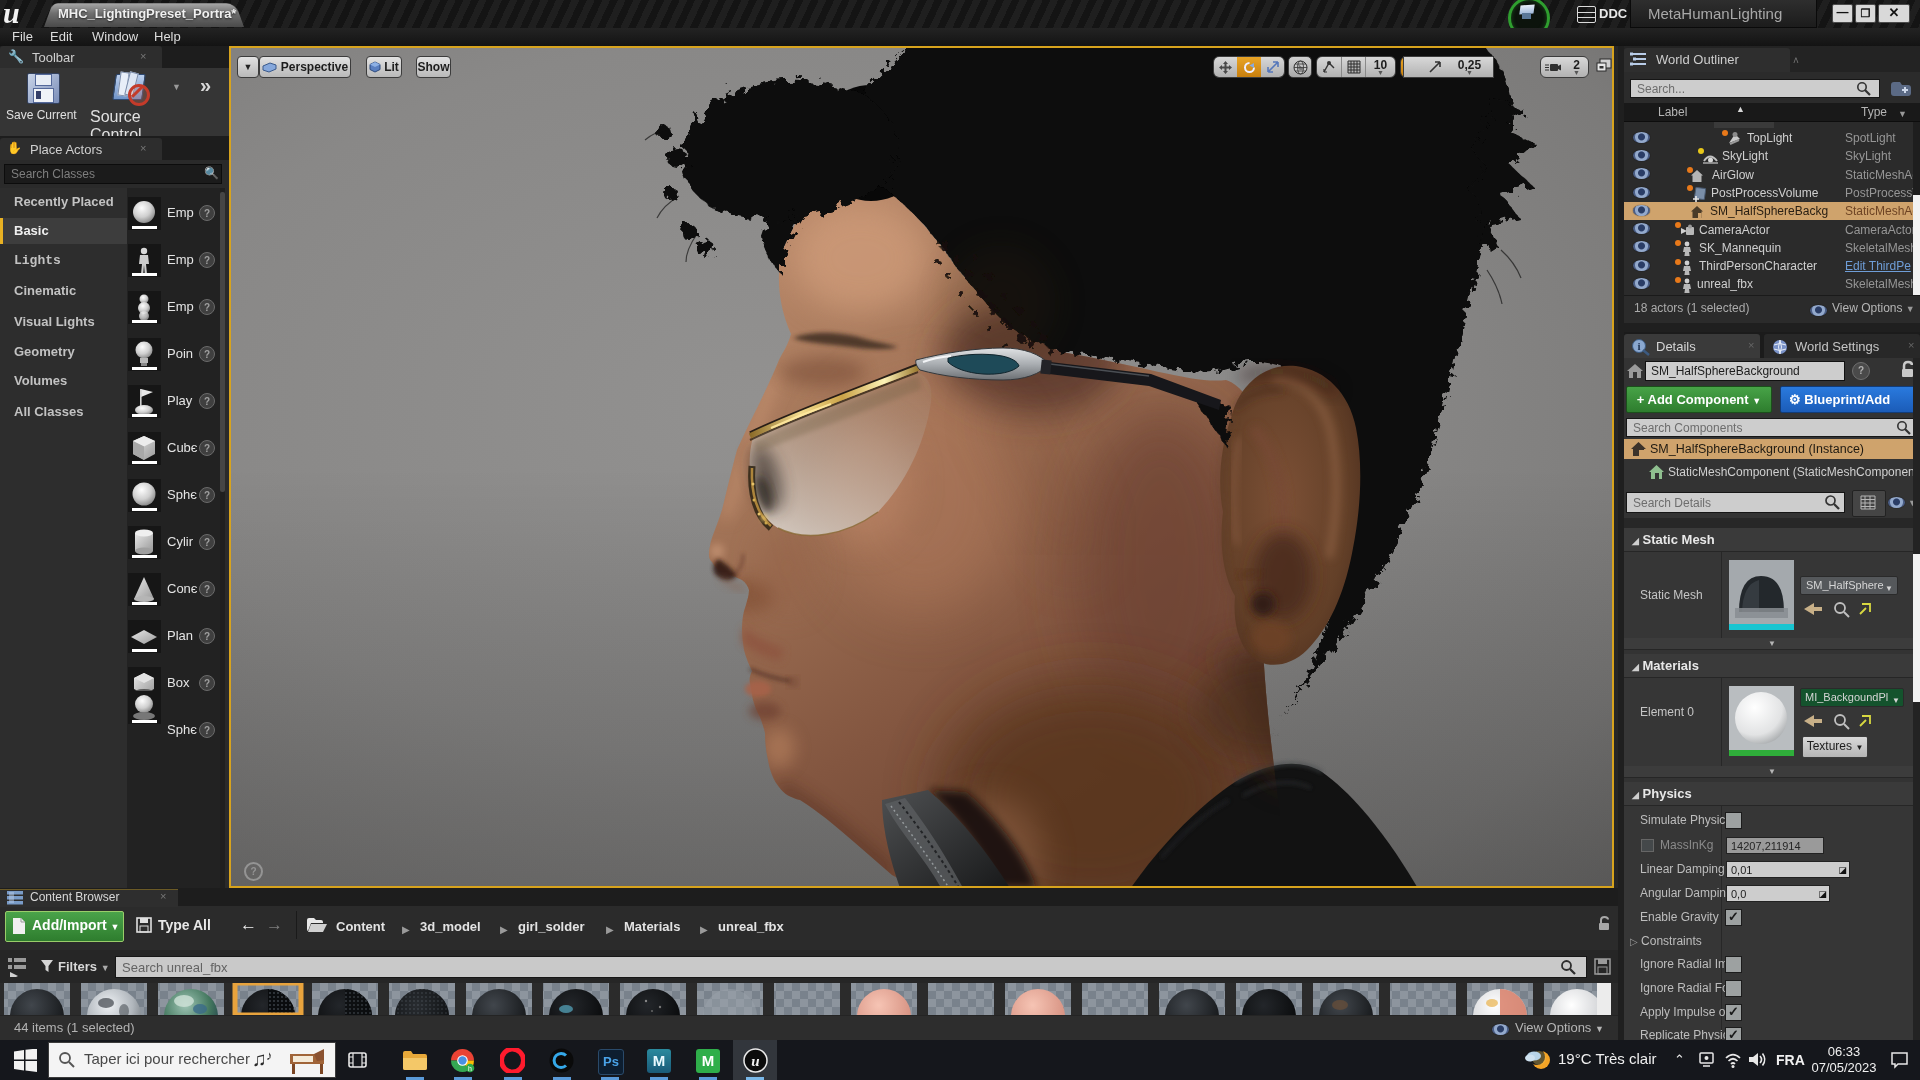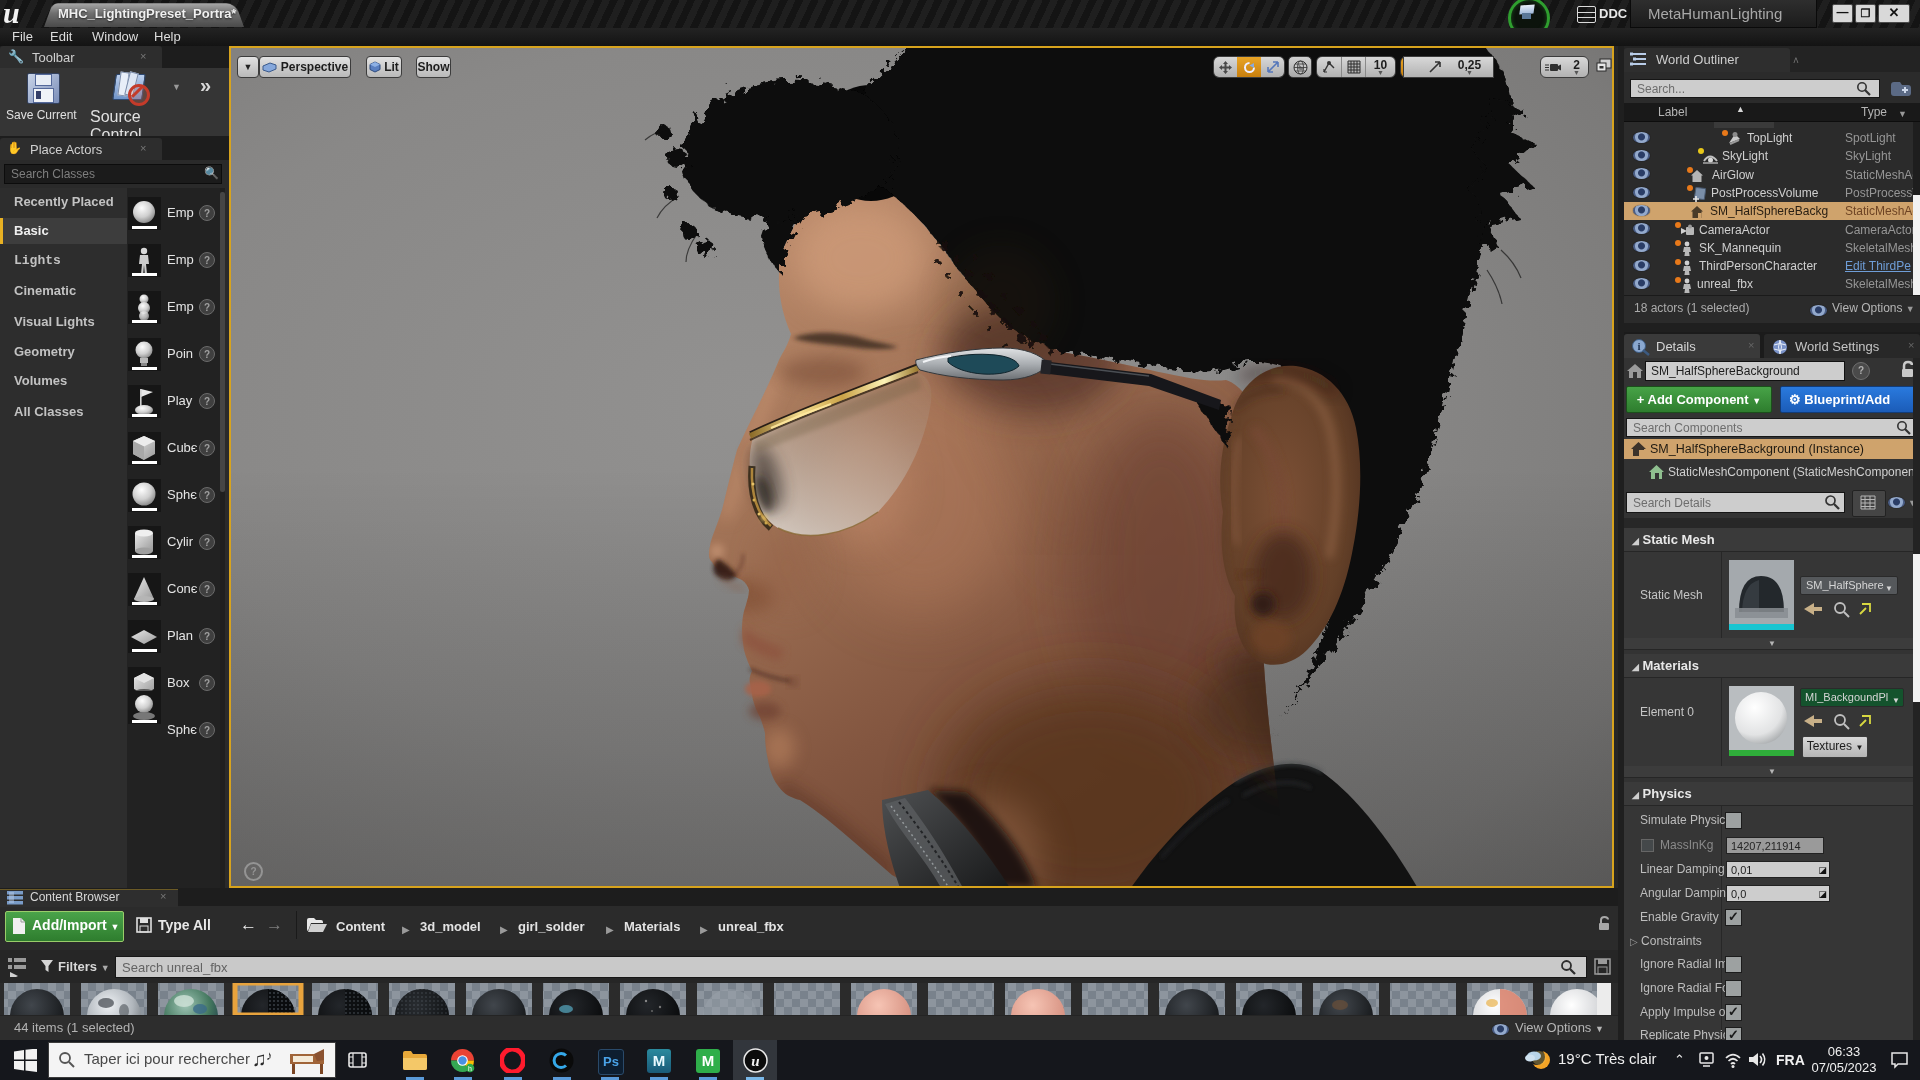--- a/index.html
+++ b/index.html
@@ -836,21 +836,21 @@
   <div class="abs" style="left:1624px;top:766px;width:296px;height:12px;background:#3c3c3c;border-bottom:1px solid #262626;color:#b5b5b5;font-size:8px;text-align:center;line-height:11px;box-sizing:border-box;">▼</div>
   <div class="secthead" style="top:782px;"><span style="margin-left:8px;font-size:9px;color:#cfcfcf;">◢</span>&nbsp;Physics</div>
   <div class="abs" style="left:1624px;top:806px;width:296px;height:234px;background:#363636;"></div>
   <div class="abs" style="left:1721px;top:806px;width:1px;height:234px;background:#272727;"></div>
   <div class="phylab" style="top:813px;">Simulate Physic</div>
     <div class="chk" style="left:1725px;top:812px;"></div>
   <div class="chk" style="left:1641px;top:839px;width:11px;height:11px;background:#44484a;border-color:#666;"></div>
   <div class="phylab" style="top:838px;left:1660px;color:#8a8a8a;">MassInKg</div>
   <div class="abs" style="left:1726px;top:837px;width:98px;height:17px;background:#9a9a9a;border:1px solid #222;color:#252525;font-size:11px;line-height:16px;padding-left:4px;box-sizing:border-box;">14207,211914</div>
   <div class="phylab" style="top:862px;">Linear Damping</div>
-  <div class="abs" style="left:1726px;top:861px;width:104px;height:17px;background:#cdcdcd;border:1px solid #222;color:#1c1c1c;font-size:11px;line-height:16px;padding-left:4px;box-sizing:border-box;">0,01<span style="float:right;margin-right:2px;color:#111;font-size:9px;">◪</span></div>
+  <div class="abs" style="left:1726px;top:861px;width:124px;height:17px;background:#cdcdcd;border:1px solid #222;color:#1c1c1c;font-size:11px;line-height:16px;padding-left:4px;box-sizing:border-box;">0,01<span style="float:right;margin-right:2px;color:#111;font-size:9px;">◪</span></div>
   <div class="phylab" style="top:886px;">Angular Dampin</div>
   <div class="abs" style="left:1726px;top:885px;width:104px;height:17px;background:#cdcdcd;border:1px solid #222;color:#1c1c1c;font-size:11px;line-height:16px;padding-left:4px;box-sizing:border-box;">0,0<span style="float:right;margin-right:2px;color:#111;font-size:9px;">◪</span></div>
   <div class="phylab" style="top:910px;">Enable Gravity</div>
   <div class="chk" style="left:1725px;top:909px;color:#1a1a1a;font-size:13px;font-weight:bold;text-align:center;line-height:14px;">✓</div>
   <div class="phylab" style="top:934px;left:1630px;"><span style="color:#999;font-size:10px;">▷</span> Constraints</div>
   <div class="phylab" style="top:957px;">Ignore Radial Im</div>
     <div class="chk" style="left:1725px;top:956px;"></div>
   <div class="phylab" style="top:981px;">Ignore Radial Fo</div>
     <div class="chk" style="left:1725px;top:980px;"></div>
   <div class="phylab" style="top:1005px;">Apply Impulse o</div>

